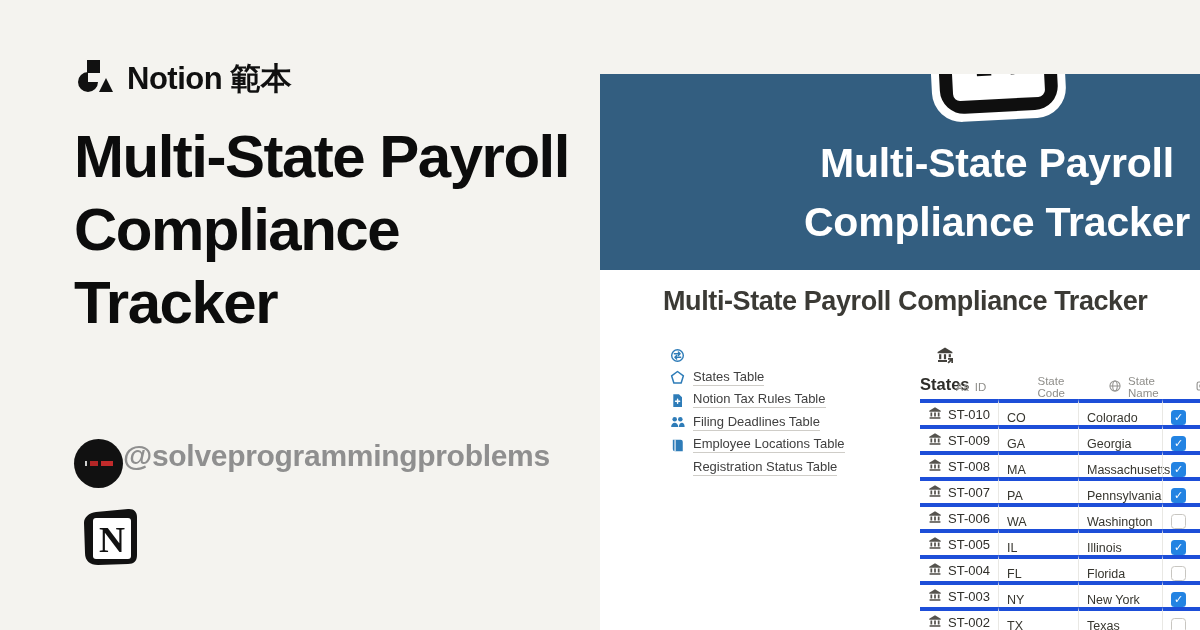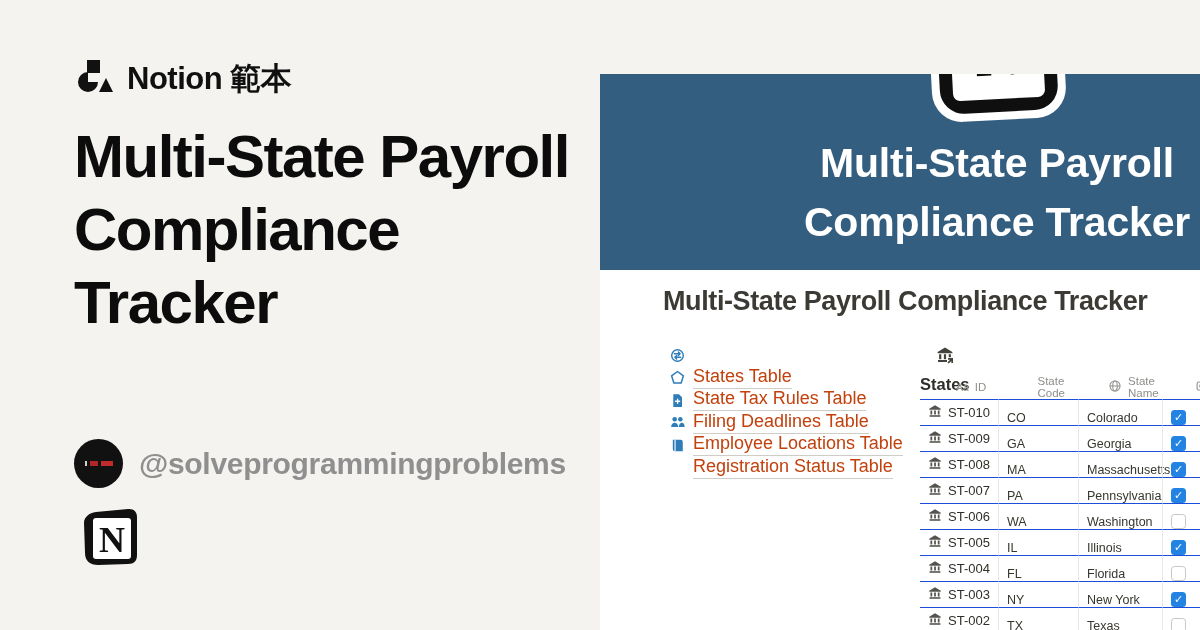--- a/index.html
+++ b/index.html
@@ -5,21 +5,21 @@
   html,body{margin:0;padding:0;background:#e9e9e9;}
   .card{position:relative;width:1200px;height:630px;overflow:hidden;
         background:#f4f3ef;font-family:"Liberation Sans","DejaVu Sans",sans-serif;}
 
   
   .left{position:absolute;left:0;top:2px;width:600px;height:630px;}
   .brand{position:absolute;left:78px;top:56px;display:flex;align-items:center;gap:13px;}
   .brand-label{font-size:31px;font-weight:700;color:#101010;letter-spacing:-0.5px;}
   .big-title{position:absolute;left:74px;top:118px;width:500px;margin:0;
              font-size:60px;line-height:73px;font-weight:700;color:#0c0c0c;letter-spacing:-1.5px;}
-  .author{position:absolute;left:74px;top:437px;display:flex;align-items:center;gap:16px;}
+  .author{position:absolute;left:74px;top:437px;display:flex;align-items:flex-start;}
   .avatar{width:49px;height:49px;border-radius:50%;background:#111;display:flex;align-items:center;justify-content:center;}
   .avatar-mark{width:28px;height:5px;
      background:linear-gradient(90deg,#cfcfcf 0 2px,transparent 2px 5px,#b32626 5px 13px,transparent 13px 16px,#c22b2b 16px 28px);}
   .handle{font-size:30px;font-weight:700;color:#8f8f8f;letter-spacing:-0.3px;}
   .cube-logo{position:absolute;left:76px;top:503px;width:64px;height:64px;}
 
   
   .banner{position:absolute;left:600px;top:74px;width:640px;height:196px;
           background:var(--banner-bg,#335E80);overflow:hidden;}
   .sticker{position:absolute;left:330px;top:-86px;width:134px;height:132px;
@@ -33,31 +33,31 @@
                 color:#fff;font-weight:700;font-size:41px;line-height:59px;letter-spacing:-0.2px;}
 
   .content{position:absolute;left:600px;top:270px;width:600px;height:360px;background:#fff;overflow:hidden;}
   .page-title{position:absolute;left:63px;top:16px;margin:0;font-size:27px;font-weight:700;
               color:#3b3a35;letter-spacing:-0.4px;}
 
   .nav{position:absolute;left:70px;top:74px;}
   .nav-item{height:22.5px;display:flex;align-items:center;gap:8px;cursor:pointer;}
   .nav-icon{width:15px;height:15px;display:flex;align-items:center;justify-content:center;}
   .nav-icon svg{width:15px;height:15px;}
-  .nav-label{font-size:18px;color:#c2410c;border-bottom:1px solid #cfcdc8;padding-bottom:1px;margin-top:44px;}
+  .nav-label{font-size:13px;color:#404040;border-bottom:1px solid #cfcdc8;padding-bottom:1px;margin-top:44px;}
 
   .db-head{position:absolute;left:320px;top:76px;display:flex;align-items:center;gap:7px;flex-direction:column;}
   .db-head svg{width:18px;height:18px;}
   .db-title{font-size:16.5px;font-weight:700;color:#2f2e2a;}
 
   .table{position:absolute;left:320px;top:104px;width:312px;}
   .trow{display:flex;}
   .thead .tcell{color:#8f8e8a;font-size:11.5px;border:none;}
   .tcell{box-sizing:border-box;height:26px;display:flex;align-items:center;gap:6px;
-         padding-left:8px;font-size:12.5px;color:#37362f;border-top:1px solid #1d4ed8;}
+         padding-left:8px;font-size:12.5px;color:#37362f;border-top:4px solid #1d4ed8;}
   .thead{height:25px;}
   .thead .tcell{height:25px;margin-left:28px;}
   .c0{width:78px;} .c1{width:80px;} .c2{width:84px;} .c3{width:70px;}
   .tbody .c1,.tbody .c2,.tbody .c3{border-left:1px solid #e9e8e4;align-items:flex-end;}
   .hdr-glyph{font-size:10.5px;color:#949390;font-weight:400;}
   .hdr-ic svg{width:14px;height:14px;}
   .row-ic svg{width:14px;height:14px;}
   .id-text{font-size:13px;color:#302f2a;}
   .checkbox{width:15px;height:15px;border-radius:3.5px;box-sizing:border-box;
             display:flex;align-items:center;justify-content:center;cursor:pointer;}
@@ -127,21 +127,21 @@
               </svg>
             </span>
      <span class="nav-label">States Table</span>
    </div>
           <div class="nav-item">
      <span class="nav-icon">
               <svg viewBox="0 0 16 16" fill="none" stroke="#2E7CB8" stroke-width="1.6" stroke-linejoin="round">
                 <path d="M8 1.6 L14.3 6.2 11.9 13.8 4.1 13.8 1.7 6.2 Z"></path>
               </svg>
             </span>
-     <span class="nav-label">State Tax Rules Table</span>
+     <span class="nav-label">Notion Tax Rules Table</span>
    </div>
           <div class="nav-item">
      <span class="nav-icon">
               <svg viewBox="0 0 16 16">
                 <path d="M3.5 1.2 h6 l3.3 3.3 V14.8 h-9.3 Z" fill="#2E7CB8"></path>
                 <path d="M8.1 6.6v4.4M5.9 8.8h4.4" stroke="#fff" stroke-width="1.5" stroke-linecap="round"></path>
               </svg>
             </span>
      <span class="nav-label">Filing Deadlines Table</span>
    </div>

